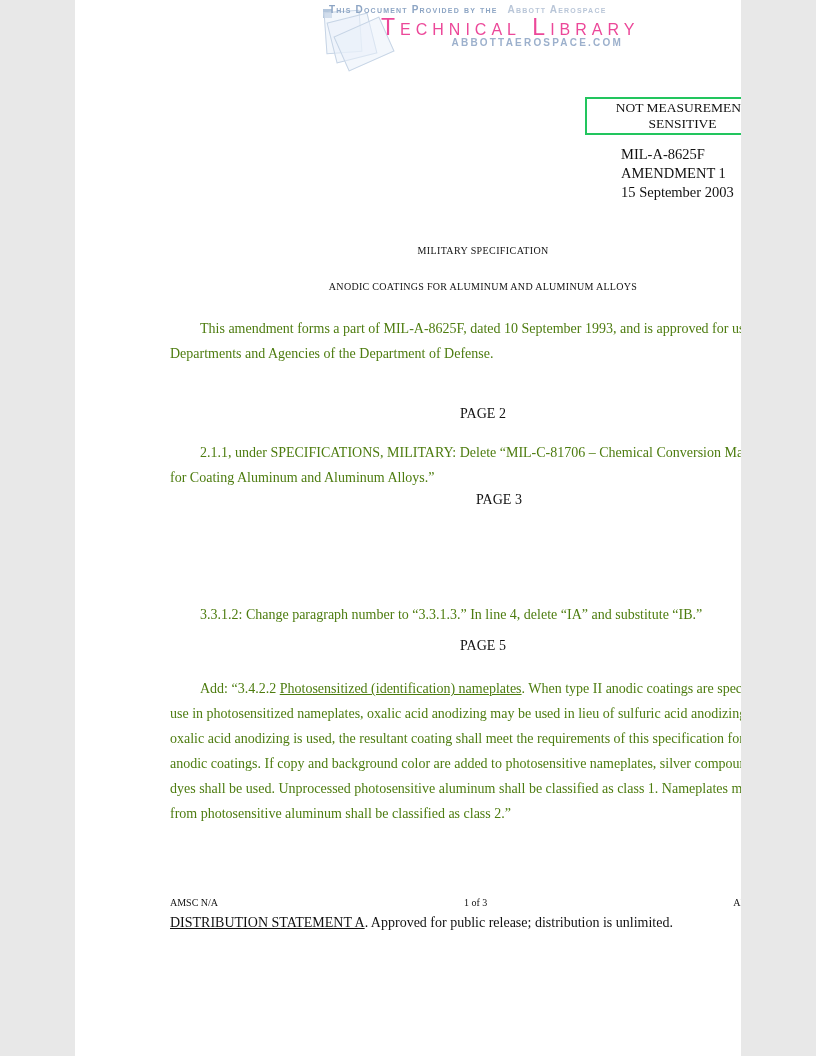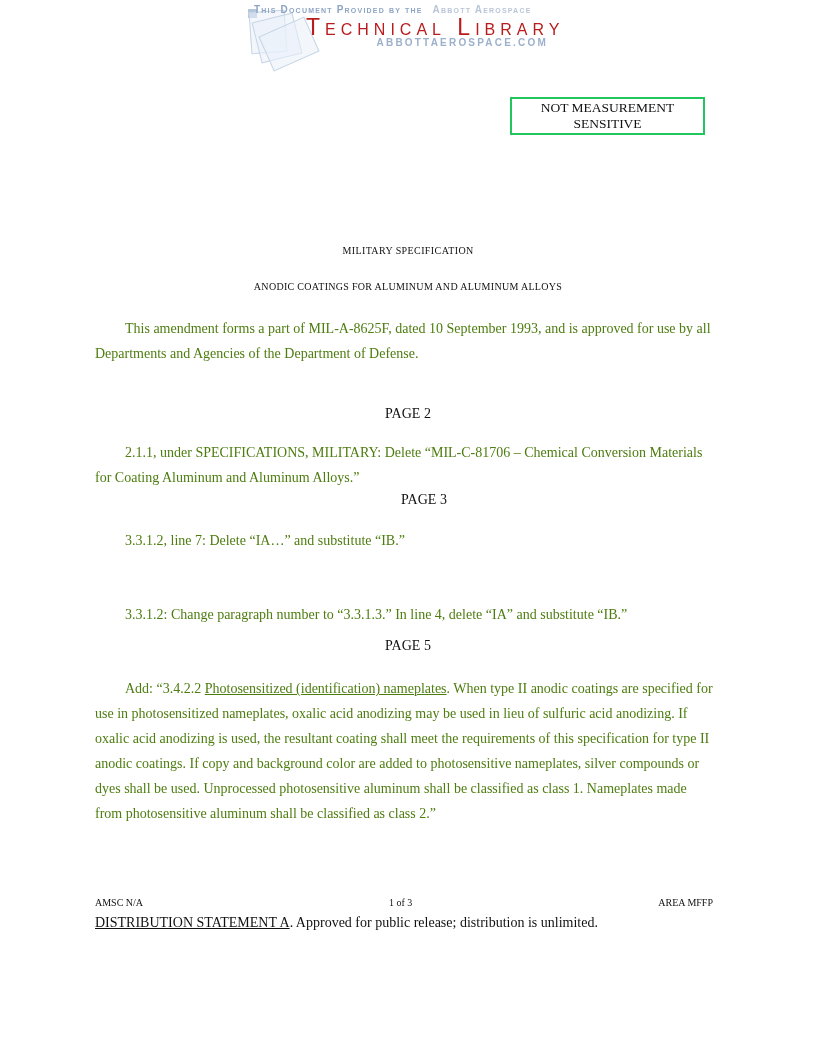--- a/index.html
+++ b/index.html
@@ -1,39 +1,39 @@
 <!DOCTYPE html>
 <html><head>
 <meta charset="utf-8">
 <style>
   html,body{margin:0;padding:0;background:#e8e8e8;}
   .page{
     position:relative;
-    width:816px;height:1056px;
+    width:666px;height:1056px;
     margin:0 auto;
     background:#ffffff;
     font-family:"Liberation Serif", serif;
     color:#1a1a1a;
     overflow:hidden;
   }
   
   .logo{position:absolute;top:3px;left:246px;width:310px;height:58px;}
   .logo-line1{
     position:absolute;top:1px;left:8px;width:302px;
     font-family:"Liberation Sans", sans-serif;
     font-variant:small-caps;font-weight:bold;
     font-size:10px;letter-spacing:1.2px;white-space:nowrap;
   }
   .logo-providedby{color:#8da5c4;}
   .logo-brand{color:#b9c6d8;padding-left:6px;}
   .logo-line2{
     position:absolute;top:11px;left:60px;width:250px;
     font-family:"Liberation Sans", sans-serif;
     font-variant:small-caps;font-weight:500;
-    font-size:23px;letter-spacing:5px;color:#b91c1c;white-space:nowrap;
+    font-size:23px;letter-spacing:5px;color:#ec4899;white-space:nowrap;
   }
   .logo-line3{
     position:absolute;top:34px;left:0;width:302px;text-align:right;
     font-family:"Liberation Sans", sans-serif;
     font-weight:bold;font-size:10px;letter-spacing:2.2px;color:#9cb0cc;
   }
   .pages-icon{position:absolute;top:6px;left:0px;width:78px;height:52px;}
   .pages-icon .sheet{
     position:absolute;border:1px solid #c6d4e5;background:rgba(233,241,249,0.55);
   }
@@ -95,31 +95,35 @@
     </div>
     <div class="logo-line2">Technical Library</div>
     <div class="logo-line3">ABBOTTAEROSPACE.COM</div>
   </div>
 
   <div class="stamp">
     <div>NOT MEASUREMENT</div>
     <div>SENSITIVE</div>
   </div>
 
+  <div class="docid">
+    <div>MIL-A-8625F</div>
+    <div>AMENDMENT 1</div>
+    <div>15 September 2003</div>
+  </div>
 
   <div class="center-line spec-type">MILITARY SPECIFICATION</div>
   <div class="center-line spec-title">ANODIC COATINGS FOR ALUMINUM AND ALUMINUM ALLOYS</div>
 
   <p class="body-par intro">This amendment forms a part of MIL-A-8625F, dated 10 September 1993, and is approved for use by all Departments and Agencies of the Department of Defense.</p>
 
   <div class="center-line page-head h-p2">PAGE 2</div>
   <p class="body-par b-p2">2.1.1, under SPECIFICATIONS, MILITARY:  Delete “MIL-C-81706 – Chemical Conversion Materials for Coating Aluminum and Aluminum Alloys.”</p>
 
   <div class="center-line page-head h-p3">PAGE 3</div>
-  <p class="body-par b-p3">3.3.1.2, line 7:  Delete “IA…” and substitute “IB.”</p>
 
   <p class="body-par b-p4">3.3.1.2: Change paragraph number to “3.3.1.3.”  In line 4, delete “IA” and substitute “IB.”</p>
 
   <div class="center-line page-head h-p5">PAGE 5</div>
   <p class="body-par b-p5"><span>Add:  “3.4.2.2  </span><span class="uline">Photosensitized (identification) nameplates</span><span>.  When type II anodic coatings are specified for use in photosensitized nameplates, oxalic acid anodizing may be used in lieu of sulfuric acid anodizing.  If oxalic acid anodizing is used, the resultant coating shall meet the requirements of this specification for type II anodic coatings. If copy and background color are added to photosensitive nameplates, silver compounds or dyes shall be used.  Unprocessed photosensitive aluminum shall be classified as class 1.  Nameplates made from photosensitive aluminum shall be classified as class 2.”</span></p>
 
   <div class="footer-row">
     <span>AMSC N/A</span>
     <span>1 of 3</span>
     <span>AREA MFFP</span>

